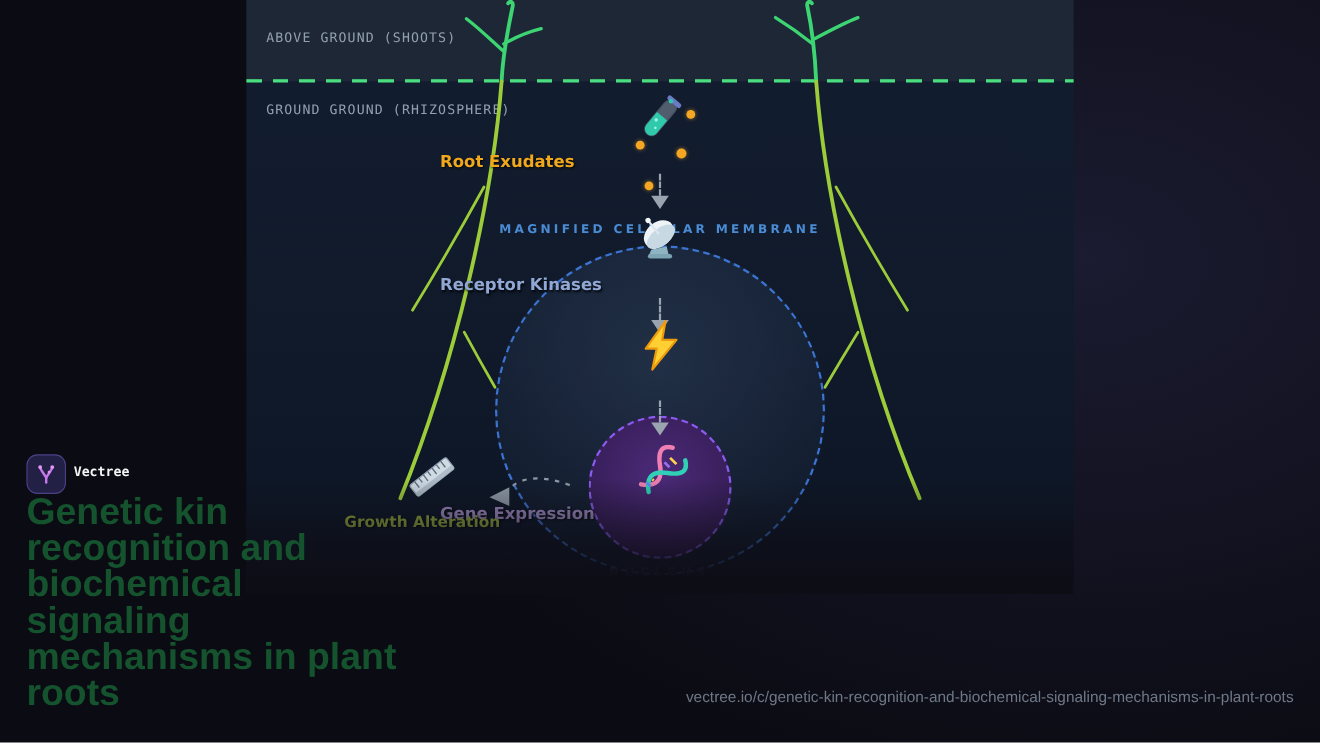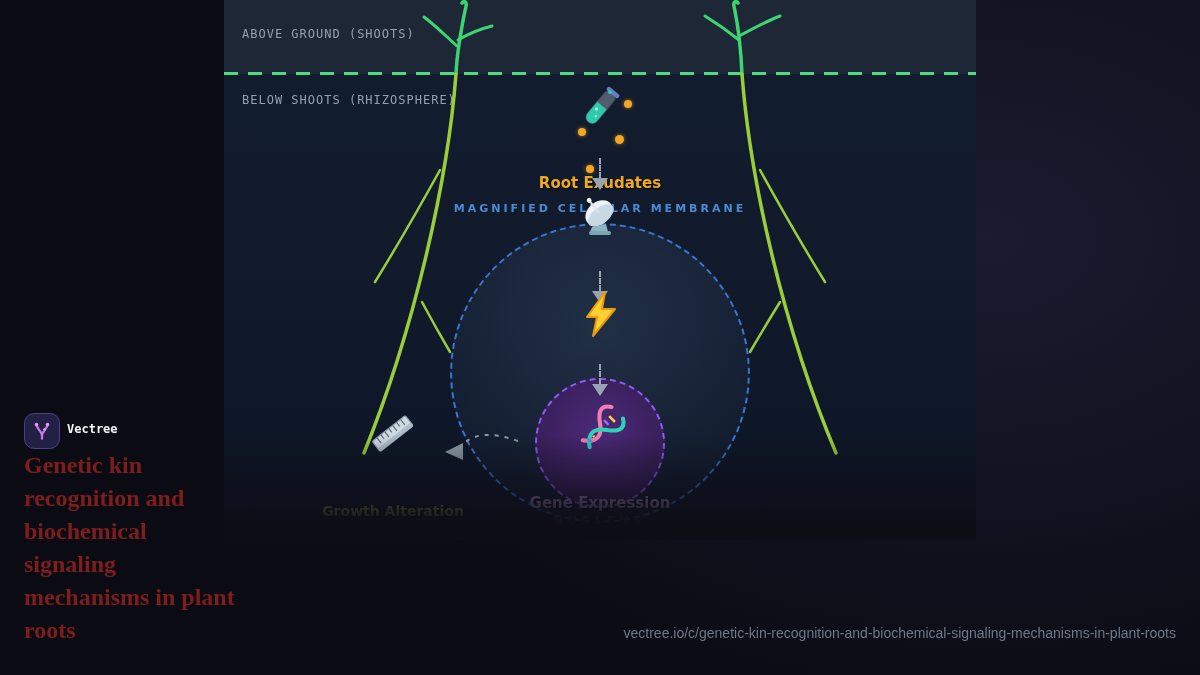--- a/index.html
+++ b/index.html
@@ -20,22 +20,22 @@
     font-size:12px; letter-spacing:1px; color:#93a0b0; z-index:3; }
   .zone-above { left:18px; top:27px; }
   .zone-below { left:18px; top:93px; }
   svg.flora { position:absolute; left:0; top:0; z-index:3; }
   .big-circle { position:absolute; left:226px; top:223px; width:300px; height:300px;
     border:2px dashed #3b74d1; border-radius:50%; z-index:4;
     background:radial-gradient(circle at 50% 35%, rgba(130,165,220,0.16), rgba(90,120,170,0.07) 70%); }
   .nucleus-circle { position:absolute; left:311px; top:378px; width:130px; height:130px;
     border:2px dashed #8a5cf0; border-radius:50%; z-index:5;
     background:radial-gradient(circle at 50% 42%, #4b2a78 0%, #371e58 75%); }
-  .node-label { position:absolute; left:176px; width:400px; text-align:center;
-    font-weight:bold; font-size:15px; z-index:6; text-shadow:1px 1px 2px rgba(0,0,0,.85);margin-top:36px; }
+  .node-label { position:absolute; left:176px; width:400px; text-align:left;
+    font-weight:bold; font-size:15px; z-index:6; text-shadow:1px 1px 2px rgba(0,0,0,.85); }
   .lbl-exudates { top:138px; color:#f0a81c; }
   .lbl-receptors { top:250px; color:#91a7d4; }
   .lbl-signal { top:345px; color:#36a9de; }
   .lbl-gene { top:458px; color:#a18cc2; }
   .lbl-growth { left:89px; width:160px; top:467px; color:#93ab3f; font-size:14px; }
   .membrane-label { position:absolute; left:76px; width:600px; top:202px; text-align:center;
     font-size:11px; font-weight:600; letter-spacing:3px; color:#4a8bd4; z-index:6; }
   .nucleus-label { position:absolute; left:176px; width:400px; top:514px; text-align:center;
     font-size:11px; font-weight:bold; letter-spacing:5px; color:#474055; z-index:6; }
   .flow-arrow { position:absolute; left:368px; width:16px; display:flex;
@@ -49,33 +49,33 @@
   svg.curve-arrow { position:absolute; left:0; top:0; z-index:6; }
   .panel-fade { position:absolute; left:0; bottom:0; width:752px; height:105px; z-index:9;
     background:linear-gradient(to bottom, rgba(13,13,22,0) 0%, #0d0d16 88%); }
   
   .logo-badge { position:absolute; left:24px; top:413px; width:36px; height:36px;
     border-radius:10px; background:#232046; border:1.5px solid #4a4086; z-index:20;
     display:flex; align-items:center; justify-content:center; }
   .brand-name { position:absolute; left:67px; top:422px; z-index:20;
     font-family:"DejaVu Sans Mono", monospace; font-weight:bold; font-size:12px; color:#f5f5f8; }
   .page-title { position:absolute; left:24px; top:449px; width:460px; z-index:20;
-    font-family:Liberation Serif, serif; font-weight:bold; font-size:24px;
-    line-height:33px; color:#7f1d1d; white-space:pre-line; }
+    font-family:Liberation Sans, sans-serif; font-weight:bold; font-size:34px;
+    line-height:33px; color:#14532d; white-space:pre-line; }
   .footer-url { position:absolute; right:24px; top:625px; z-index:20;
     font-family:Liberation Sans, sans-serif; font-size:14px; color:#6e7886; }
 </style>
 </head>
 <body>
 
 <div class="panel">
   <div class="above-band"></div>
   <div class="ground-line"></div>
   <div class="zone-label zone-above">ABOVE GROUND (SHOOTS)</div>
-  <div class="zone-label zone-below">BELOW SHOOTS (RHIZOSPHERE)</div>
+  <div class="zone-label zone-below">GROUND GROUND (RHIZOSPHERE)</div>
 
   <svg class="flora" width="752" height="540">
 
     <path d="M 232,74 C 233,50 238,25 242,6 C 243,2 240,0 238,3" fill="none" stroke="#3dd573" stroke-width="3.5" stroke-linecap="round"></path>
     <path d="M 233,46 C 224,38 212,26 200,17" fill="none" stroke="#3dd573" stroke-width="3" stroke-linecap="round"></path>
     <path d="M 234,40 C 244,34 256,29 268,26" fill="none" stroke="#3dd573" stroke-width="3" stroke-linecap="round"></path>
 
     <path d="M 518,74 C 517,50 514,25 510,6 C 509,2 512,0 514,3" fill="none" stroke="#3dd573" stroke-width="3.5" stroke-linecap="round"></path>
     <path d="M 515,40 C 505,32 494,24 481,16" fill="none" stroke="#3dd573" stroke-width="3" stroke-linecap="round"></path>
     <path d="M 517,35 C 530,28 543,21 556,16" fill="none" stroke="#3dd573" stroke-width="3" stroke-linecap="round"></path>
@@ -125,20 +125,21 @@
       <rect x="13" y="38" width="22" height="4" rx="2" fill="#7da4b3"></rect>
       <g transform="rotate(-38 23 20)">
         <ellipse cx="23" cy="20" rx="15" ry="11" fill="#eef3f7"></ellipse>
         <ellipse cx="23" cy="23" rx="15" ry="8" fill="#c9d9e4"></ellipse>
         <line x1="23" y1="20" x2="23" y2="4" stroke="#dde6ec" stroke-width="2"></line>
         <circle cx="23" cy="4" r="2.4" fill="#f4f8fa"></circle>
       </g>
     </svg>
   </div>
 
+  <div class="node-label lbl-receptors">Receptor Kinases</div>
 
   <div class="flow-arrow" style="top:271px;">
     <div class="dash"></div>
     <div class="head"></div>
   </div>
 
   <div class="icon-wrap" style="left:354px;top:290px;">
     <svg width="44" height="48" viewBox="0 0 44 48">
       <polygon points="27,2 9,27 19,27 15,46 37,19 24,19" fill="#ffcf33" stroke="#ec9a0c" stroke-width="2" stroke-linejoin="round"></polygon>
     </svg>

